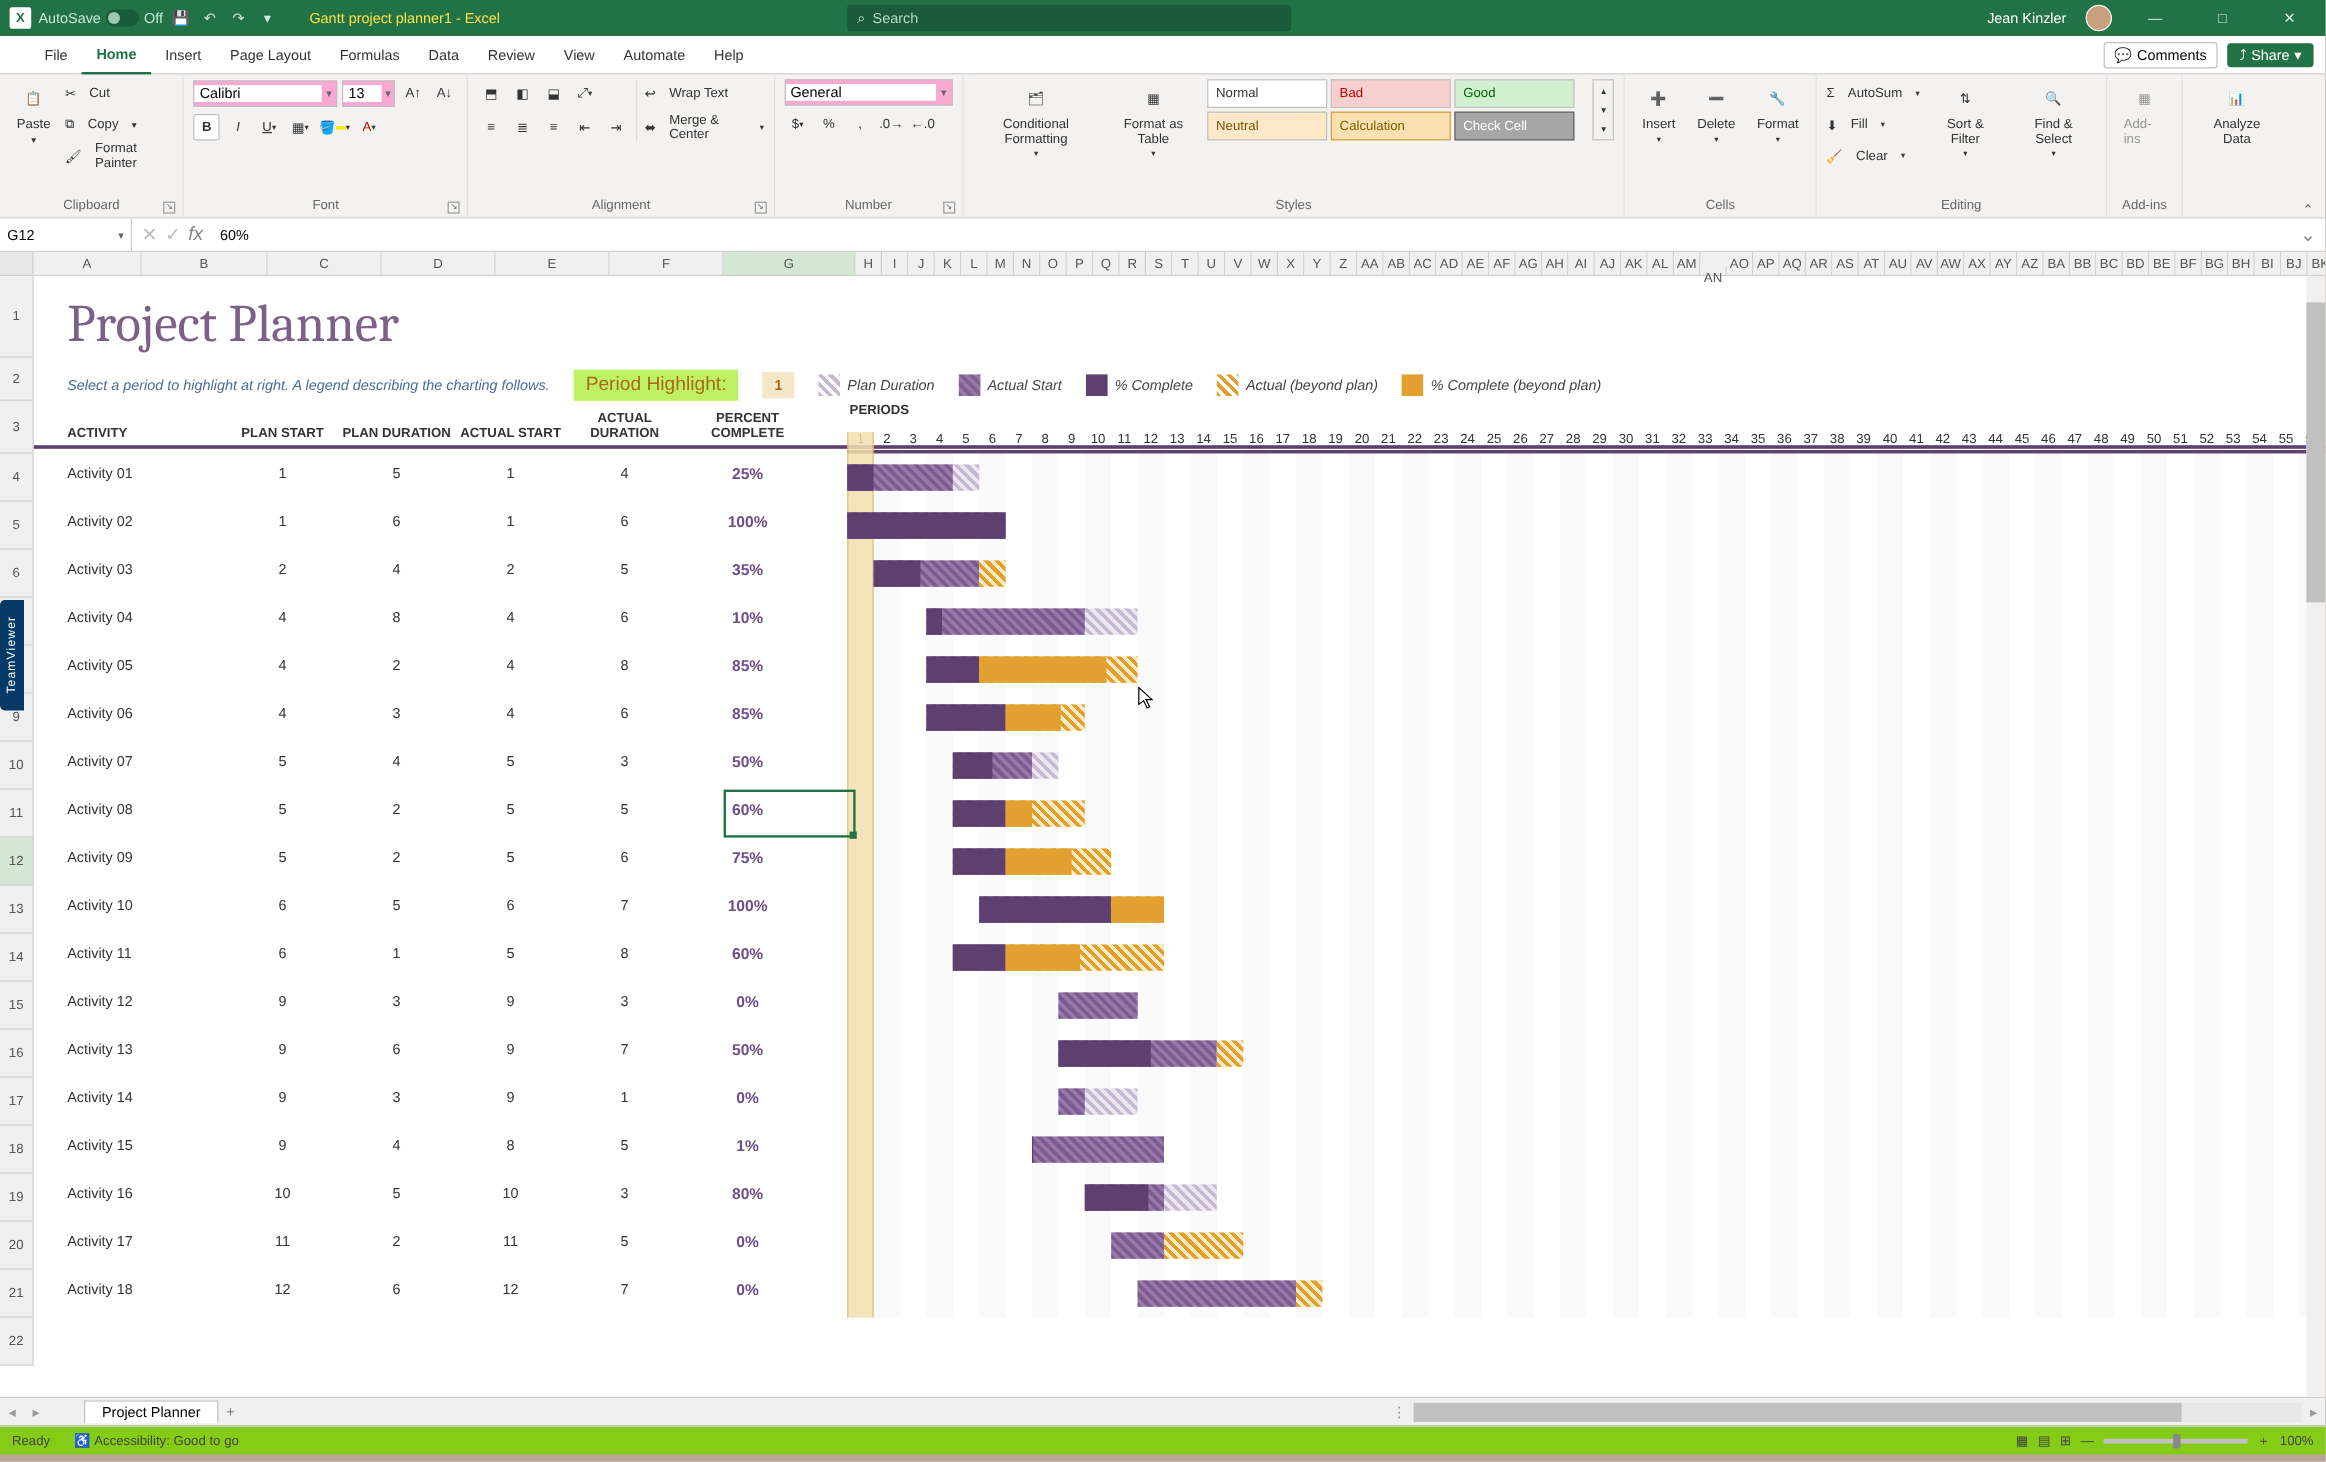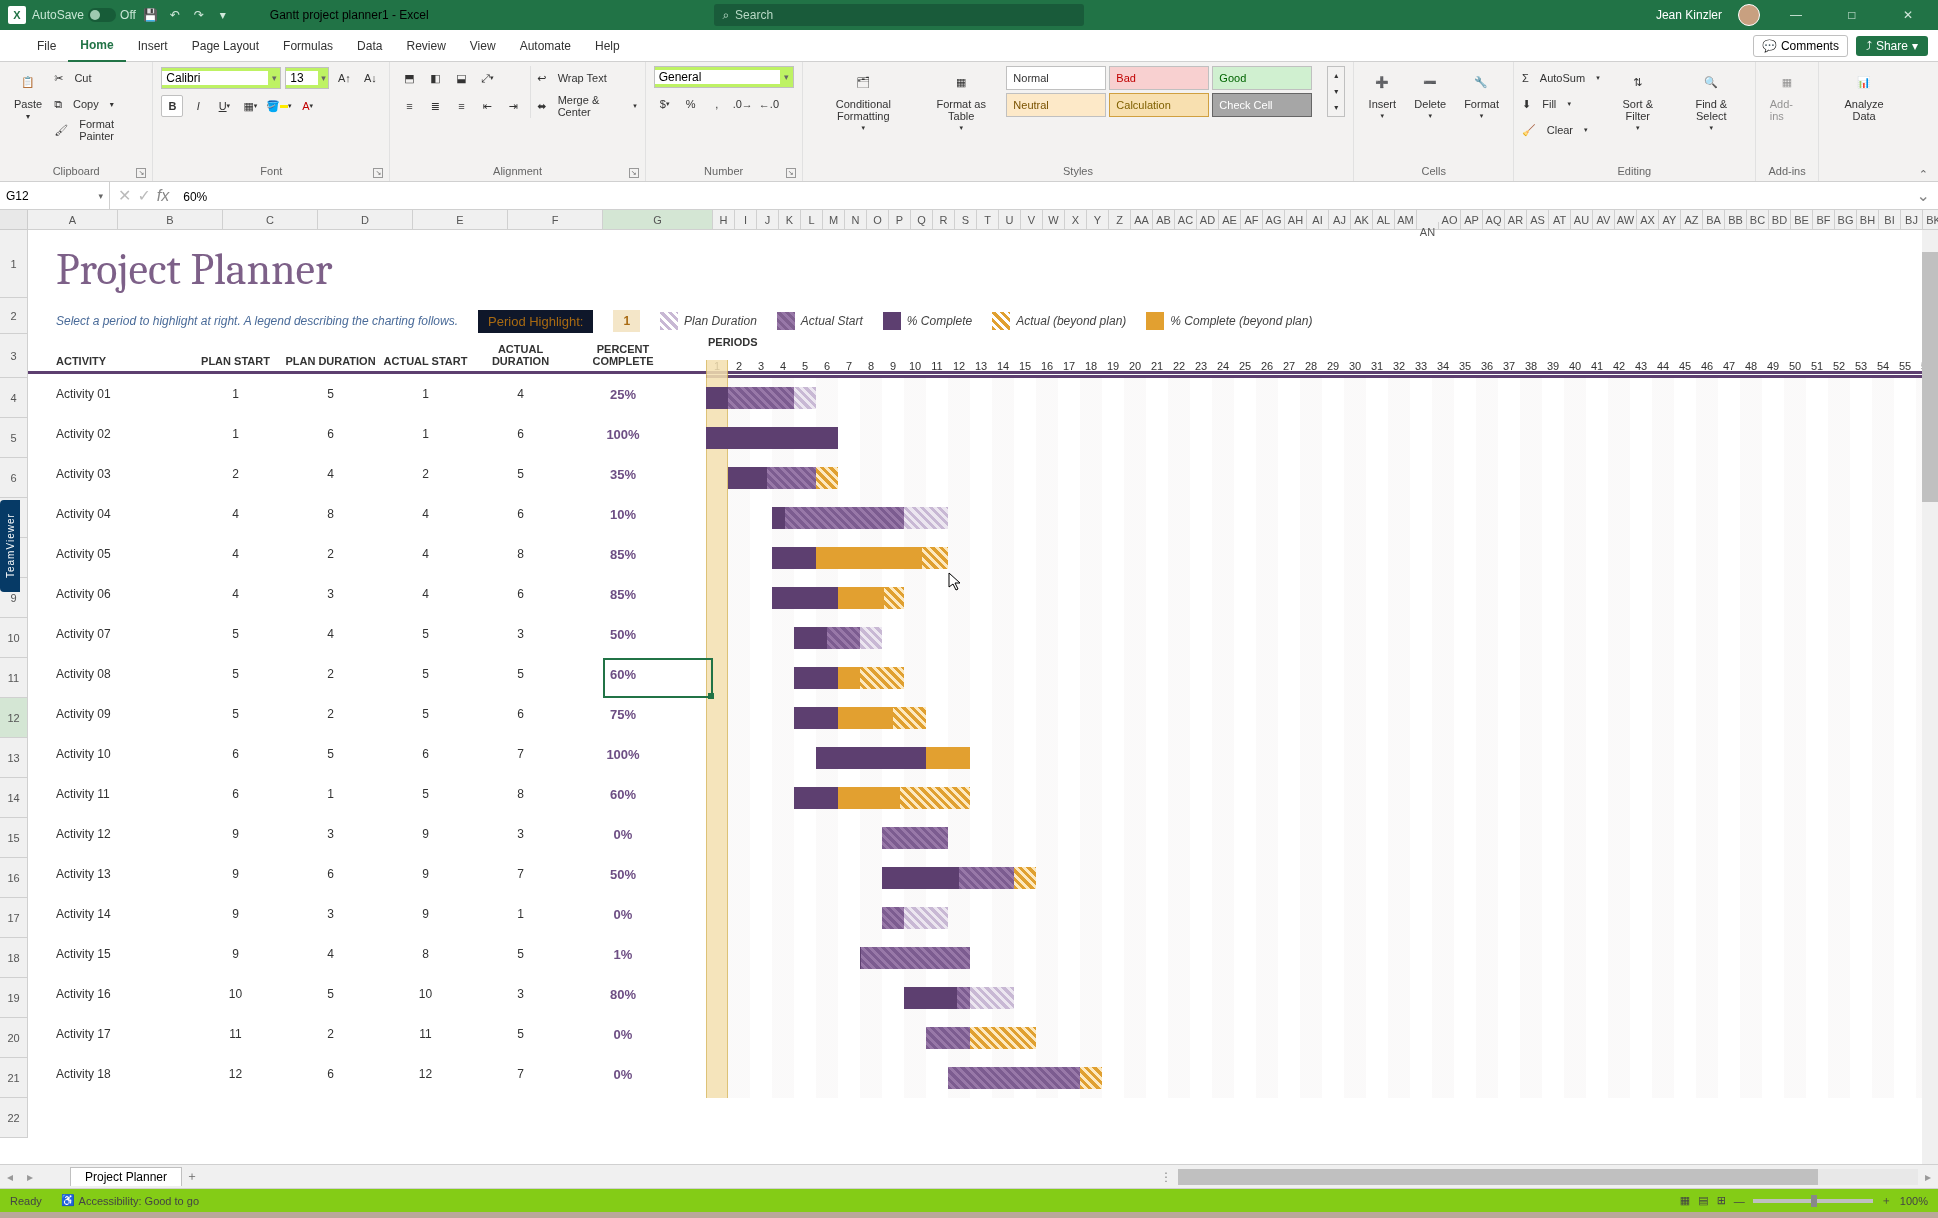--- a/index.html
+++ b/index.html
@@ -6,21 +6,21 @@
 html,body { width:1938px; height:1218px; overflow:hidden; background:#b9a89a; }
 
 
 .titlebar { height:30px; background:#217346; display:flex; align-items:center; color:#fff; font-size:12px; }
 .titlebar .tb-left { display:flex; align-items:center; gap:6px; padding-left:8px; }
 .titlebar .excel-logo { width:18px; height:18px; background:#fff; color:#217346; display:flex; align-items:center; justify-content:center; font-weight:bold; font-size:11px; border-radius:2px; }
 .titlebar .autosave { display:flex; align-items:flex-end; gap:4px; color:#c8e6d5; }
 .autosave-toggle { width:28px; height:14px; background:#175c38; border-radius:7px; position:relative; }
 .autosave-toggle::before { content:""; position:absolute; width:10px; height:10px; background:#9ec9b0; border-radius:50%; top:2px; left:2px; }
 .titlebar .qat-btn { width:18px; height:18px; display:flex; align-items:center; justify-content:center; cursor:pointer; color:#d2e9dc; }
-.titlebar .doc-title { margin-left:32px; color:#000000; }
+.titlebar .doc-title { margin-left:20px; color:#fde047; }
 .titlebar .search-box { margin:0 auto; width:370px; height:22px; background:#195b3a; border-radius:3px; display:flex; align-items:center; gap:6px; padding:0 8px; color:#b8d9c6; }
 .titlebar .tb-right { margin-left:auto; display:flex; align-items:center; gap:16px; padding-right:10px; }
 .titlebar .avatar { width:22px; height:22px; border-radius:50%; background:#c8a080; border:1px solid #fff; }
 .titlebar .win-btn { width:40px; height:30px; display:flex; align-items:center; justify-content:center; cursor:pointer; color:#d2e9dc; }
 
 
 .ribbon-tabs { height:32px; background:#fff; display:flex; align-items:center; border-bottom:1px solid #d0d0d0; padding-left:25px; font-size:12px; }
 .ribbon-tabs .rtab { padding:0 12px; height:32px; display:flex; align-items:center; cursor:pointer; color:#333; }
 .ribbon-tabs .rtab.active { color:#217346; border-bottom:2px solid #217346; font-weight:600; }
 .ribbon-tabs .rtab.file { color:#333; }
@@ -32,21 +32,21 @@
 .ribbon { height:120px; background:#f3f2f1; display:flex; border-bottom:1px solid #d0d0d0; font-size:11px; color:#333; }
 .ribbon-group { border-right:1px solid #e1e1e1; padding:4px 8px 2px 8px; display:flex; flex-direction:column; justify-content:space-between; }
 .ribbon-group .grp-content { flex:1; display:flex; align-items:flex-start; gap:6px; }
 .ribbon-group .grp-label { text-align:center; font-size:11px; color:#666; position:relative; padding-bottom:2px; }
 .grp-label .dlg-launcher { position:absolute; right:-2px; bottom:1px; width:10px; height:10px; border:1px solid #999; font-size:7px; line-height:8px; text-align:center; color:#666; cursor:pointer;}
 .big-btn { display:flex; flex-direction:column; align-items:center; gap:2px; padding:2px 6px; cursor:pointer; }
 .big-btn .bicon { width:28px; height:28px; display:flex; align-items:center; justify-content:center; }
 .small-row { display:flex; align-items:center; gap:4px; height:24px; }
 .small-btn { min-width:22px; height:22px; border:1px solid transparent; display:flex; align-items:center; justify-content:center; cursor:pointer; border-radius:2px; }
 .small-btn.boxed { border:1px solid #c0c0c0; background:#fff; }
-.combo { display:flex; align-items:center; border:1px solid #c0c0c0; background:#bef264; height:22px; }
+.combo { display:flex; align-items:center; border:1px solid #c0c0c0; background:#f9a8d4; height:22px; }
 .combo input { border:none; outline:none; font-size:12px; padding:0 4px; width:100%; }
 .combo .dd { width:14px; text-align:center; color:#666; cursor:pointer; font-size:9px; }
 
 
 .style-gallery { display:grid; grid-template-columns:repeat(3,100px); grid-template-rows:repeat(2,24px); gap:3px; }
 .style-swatch { border:1px solid #c0c0c0; font-size:11px; display:flex; align-items:center; padding:0 6px; cursor:pointer; }
 .sw-normal{ background:#fff; } .sw-bad{ background:#f8d0d0; color:#c00000;} .sw-good{background:#d0f0d0;color:#006400;}
 .sw-neutral{background:#fde9c8;color:#7a5200;} .sw-calc{background:#f8e0b0;color:#7f6000;border:1px solid #d0a040;} .sw-check{background:#a6a6a6;color:#fff; border:1px solid #666;}
 .gallery-spinner { display:flex; flex-direction:column; border:1px solid #c0c0c0; }
 .gallery-spinner div { width:16px; height:16px; display:flex; align-items:center; justify-content:center; cursor:pointer; font-size:8px;}
@@ -68,21 +68,21 @@
 .col-h { border-right:1px solid #d0d0d0; border-bottom:1px solid #d0d0d0; text-align:center; font-size:11px; color:#555; line-height:20px; flex-shrink:0; background:#f0f0f0; }
 .col-h.sel { background:#d4e6d4; }
 .row-headers { position:absolute; left:0; top:20px; width:28px; background:#f0f0f0; }
 .row-h { border-right:1px solid #d0d0d0; border-bottom:1px solid #d0d0d0; text-align:center; font-size:11px; color:#555; display:flex; align-items:center; justify-content:center; }
 .row-h.sel { background:#d4e6d4; }
 
 .sheet { position:absolute; left:28px; top:20px; right:0; bottom:0; overflow:hidden; }
 .page-title { font-family:Cambria,Georgia,serif; font-size:44px; color:#7d6088; font-weight:400; padding:14px 0 0 28px; height:68px; }
 .legend-row { display:flex; align-items:center; gap:20px; padding:10px 0 0 28px; height:36px; font-size:12px;}
 .legend-text { font-style:italic; color:#4a6b99; }
-.period-hl-label { background:#0f172a; padding:4px 10px; color:#a86a12; font-size:13px; }
+.period-hl-label { background:#bef264; padding:4px 10px; color:#a86a12; font-size:16px; }
 .period-hl-val { background:#f4e6c8; padding:4px 10px; color:#a86a12; font-weight:bold; }
 .legend-item { display:flex; align-items:center; gap:6px; font-style:italic; color:#444; }
 .lg-swatch { width:18px; height:18px; }
 .lg-plan { background:repeating-linear-gradient(45deg,#c8b8d4 0 3px,#fff 3px 6px); }
 .lg-actual { background:repeating-linear-gradient(45deg,#806090 0 3px,#9878a8 3px 6px); }
 .lg-complete { background:#5d3f70; }
 .lg-beyond { background:repeating-linear-gradient(45deg,#e0a030 0 3px,#fff 3px 6px); }
 .lg-compb { background:#e2a030; }
 
 .table-area { position:relative; }

